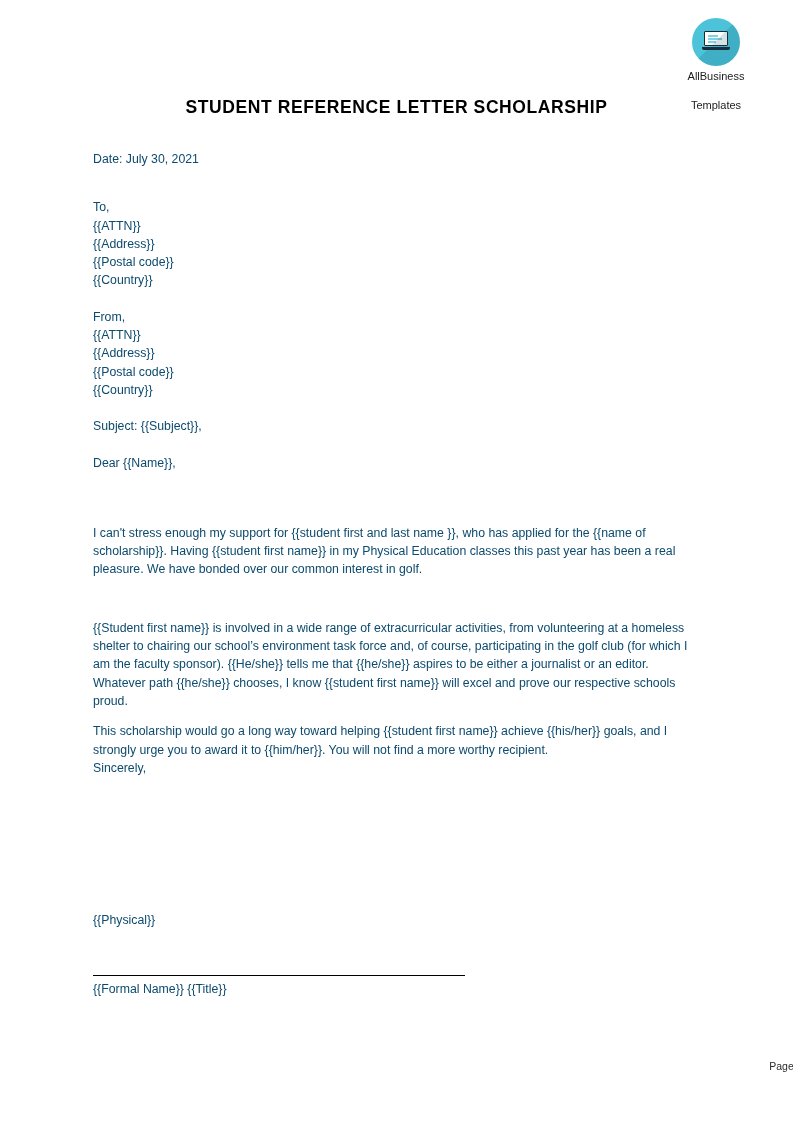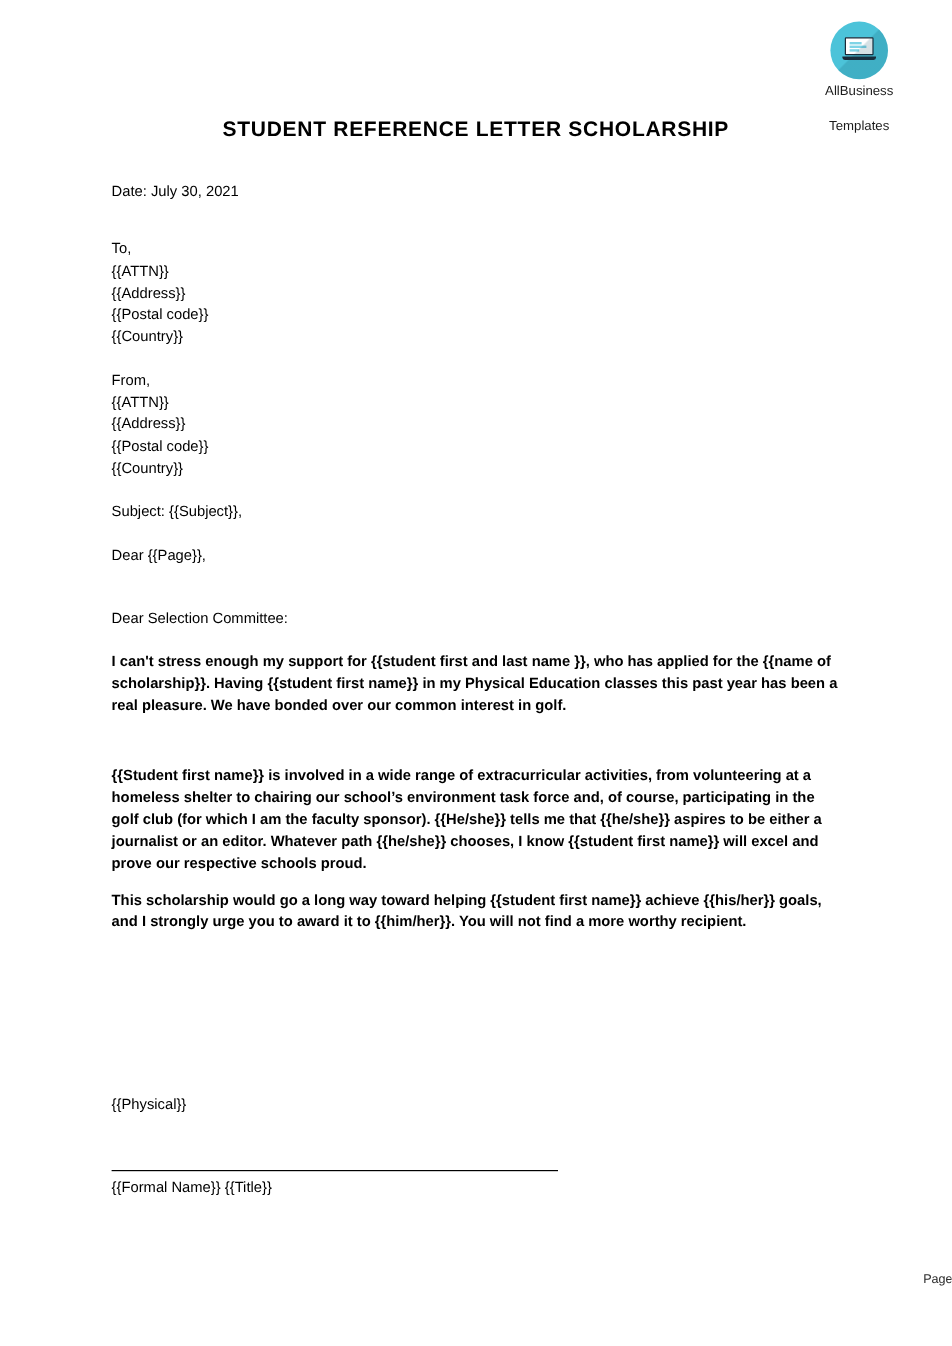--- a/index.html
+++ b/index.html
@@ -104,30 +104,30 @@
   }
 
   
   .letter {
     position: absolute;
     left: 93px;
     top: 150px;
     width: 606px;
     font-size: 12.3px;
     line-height: 18.3px;
-    color: #000000;
+    color: #0c4a6e;
   }
   .blk { white-space: pre-line; }
 
   .sp-12 { height: 12px; }
   .sp-18 { height: 18px; }
   .sp-30 { height: 30px; }
   .sp-40 { height: 40px; }
 
-  .para { text-align: left; font-weight: bold; }
+  .para { text-align: left; }
 
   .sig-rule {
     width: 372px;
     height: 0;
     border-top: 1.2px solid #000;
     margin-bottom: 4px;
   }
 
   
   .footer {
@@ -183,38 +183,38 @@
 {{Address}}
 {{Postal code}}
 {{Country}}</div>
 
   <div class="sp-18"></div>
 
   <div class="blk">Subject: {{Subject}},</div>
 
   <div class="sp-18"></div>
 
-  <div class="blk">Dear {{Page}},</div>
+  <div class="blk">Dear {{Name}},</div>
 
   <div class="sp-34" style="height:34px;"></div>
 
-  <div class="blk">Dear Selection Committee:</div>
 
   <div class="sp-18"></div>
 
   <div class="para">I can't stress enough my support for {{student first and last name }}, who has applied for the {{name of scholarship}}. Having {{student first name}} in my Physical Education classes this past year has been a real pleasure. We have bonded over our common interest in golf.</div>
 
   <div class="sp-40"></div>
 
   <div class="para">{{Student first name}} is involved in a wide range of extracurricular activities, from volunteering at a homeless shelter to chairing our school’s environment task force and, of course, participating in the golf club (for which I am the faculty sponsor).  {{He/she}} tells me that {{he/she}} aspires to be either a journalist or an editor. Whatever path {{he/she}} chooses, I know {{student first name}} will excel and prove our respective schools proud.</div>
 
   <div class="sp-12"></div>
 
   <div class="para">This scholarship would go a long way toward helping {{student first name}} achieve {{his/her}} goals, and I strongly urge you to award it to {{him/her}}. You will not find a more worthy recipient.</div>
 
+  <div>Sincerely,</div>
 
   <div class="sp-88" style="height:88px;"></div>
 
 
   <div class="sp-46" style="height:46px;"></div>
 
   <div>{{Physical}}</div>
 
   <div class="sp-46" style="height:46px;"></div>
 

